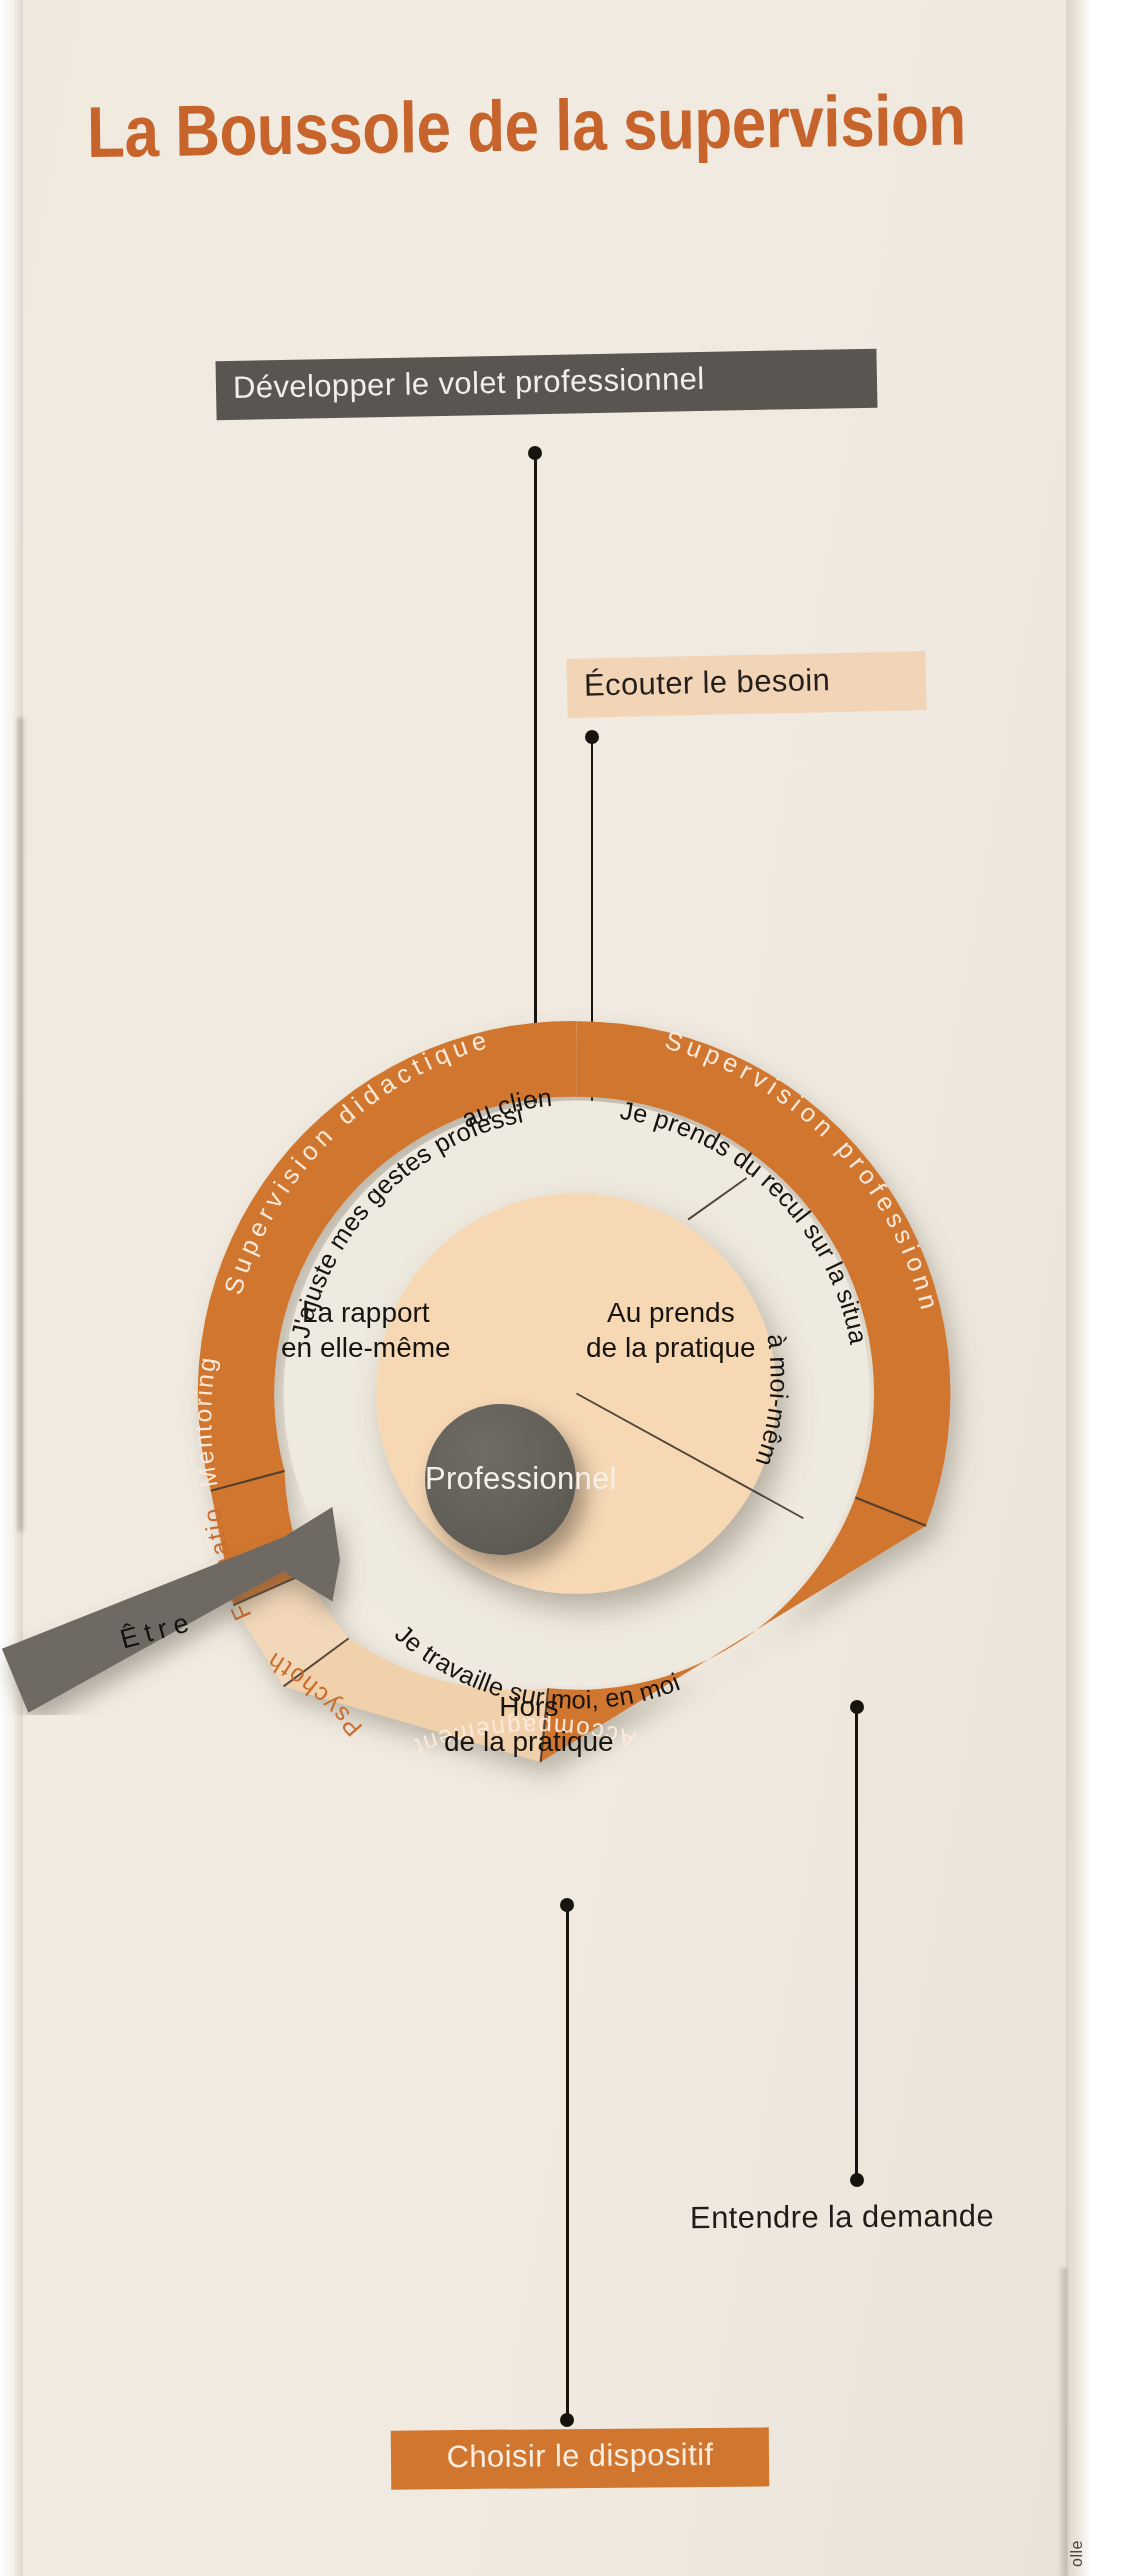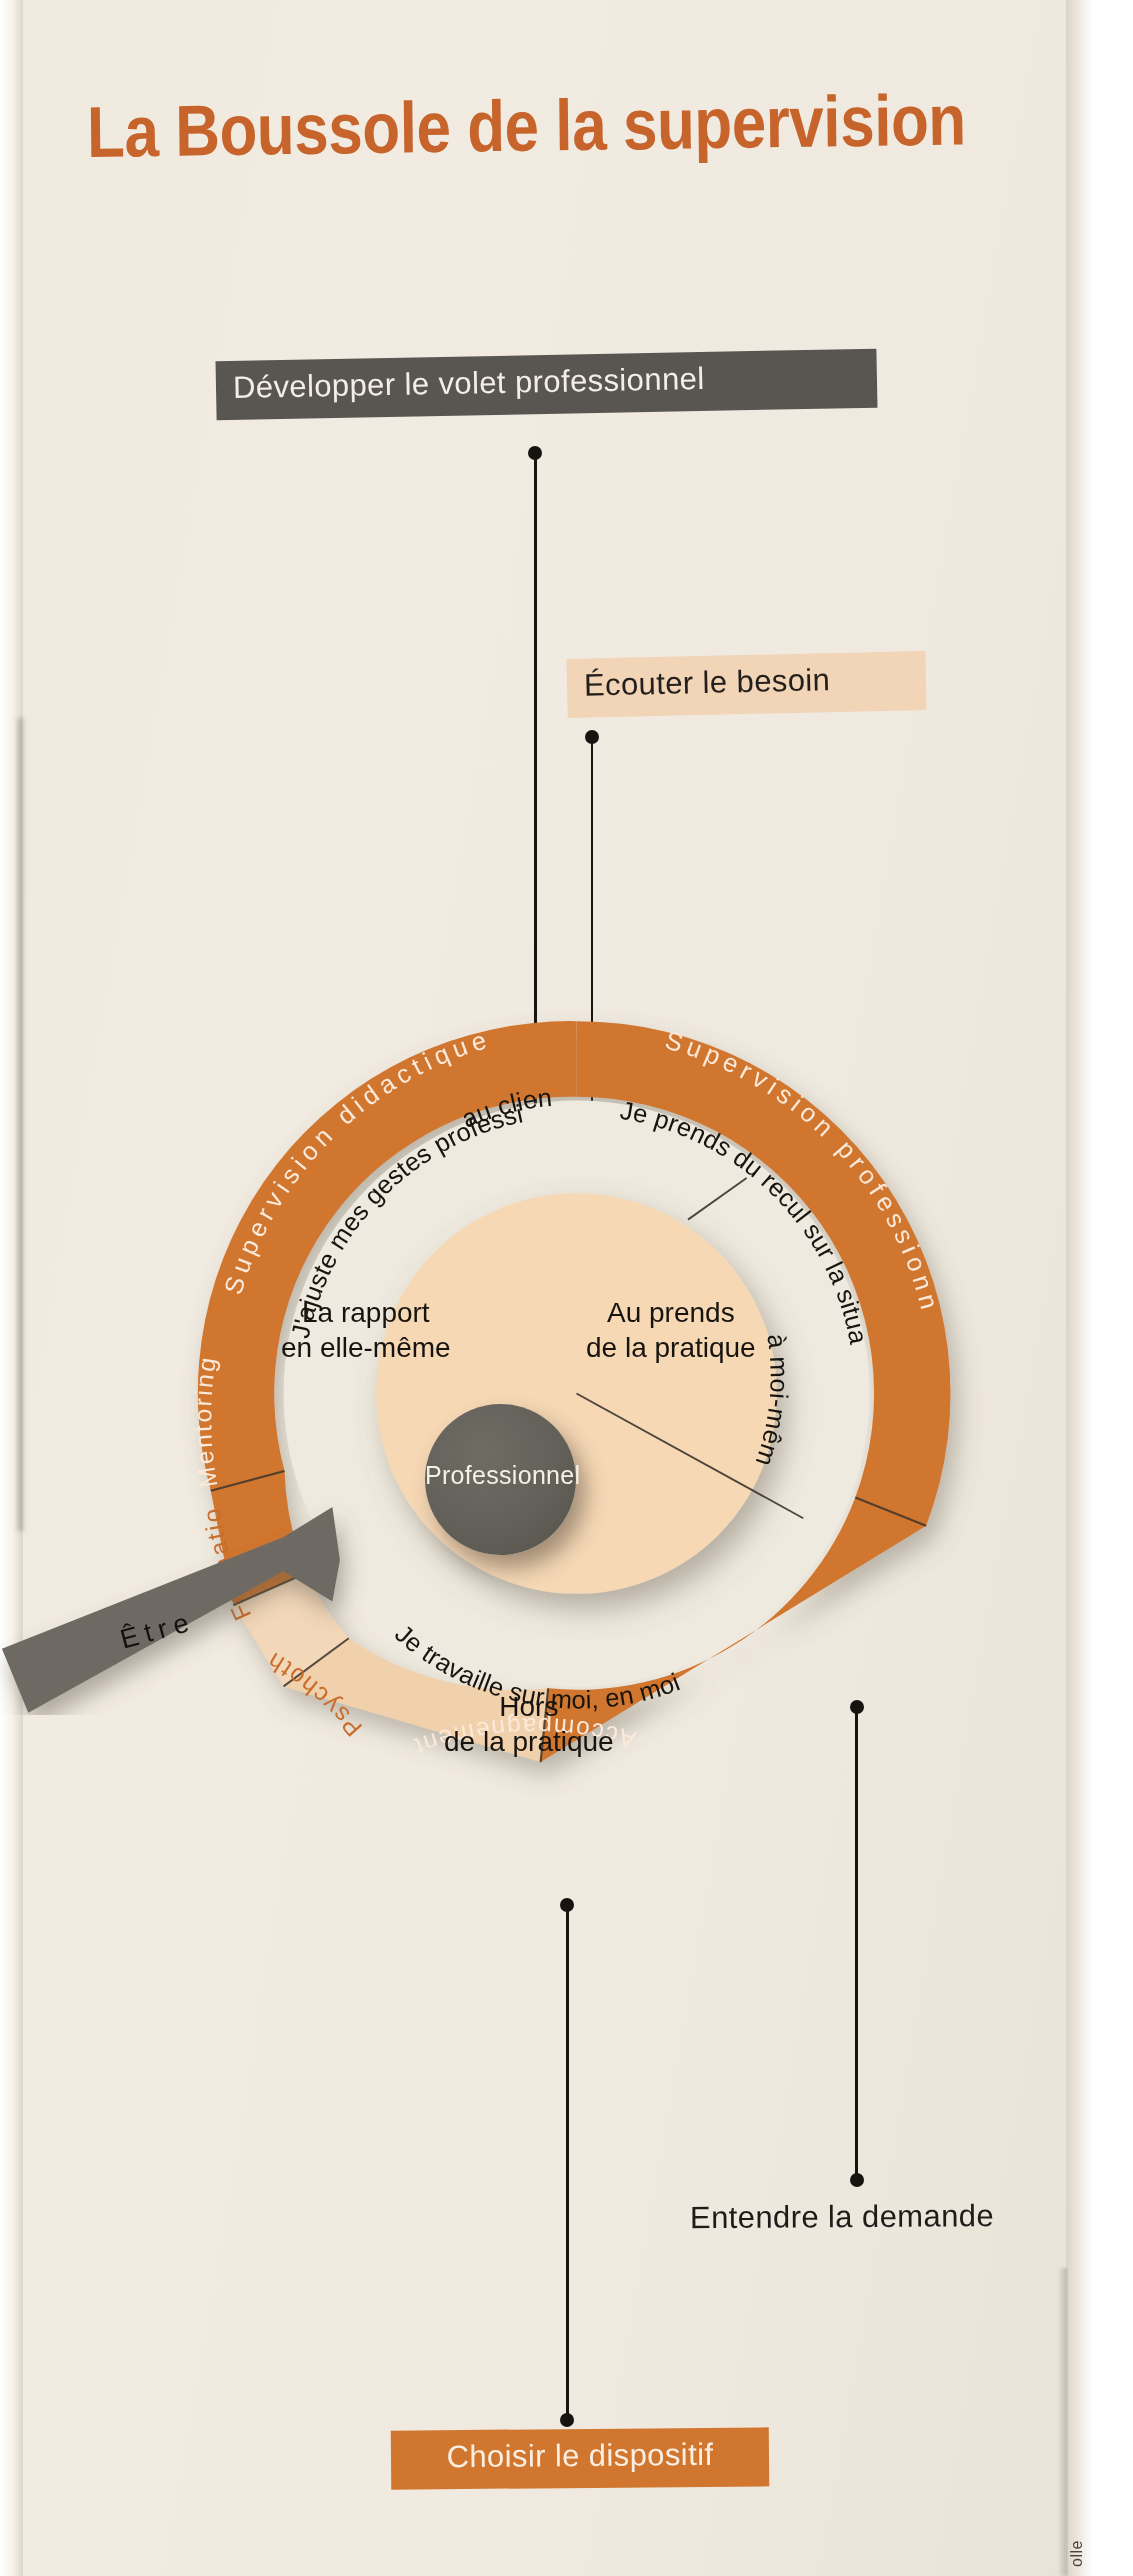--- a/index.html
+++ b/index.html
@@ -144,21 +144,21 @@
     width: 151px; height: 151px;
     border-radius: 50%;
     background: radial-gradient(circle at 38% 32%, #6f6c64 0%, #63605a 55%, #55524c 100%);
     box-shadow: 9.4px 13.2px 21px rgba(60,52,42,0.45);
   }
   .hub-label {
     position: absolute;
     left: 0; right: 0; top: 57px;
     text-align: center;
     color: #f6f1e8;
-    font-size: 25px;
+    font-size: 31px;
     letter-spacing: 0.3px;
   }
 
   
   #etre-arrow {
     position: absolute;
     left: 0px; top: 1469px;
     width: 491px; height: 246px;
     pointer-events: none;
   }

